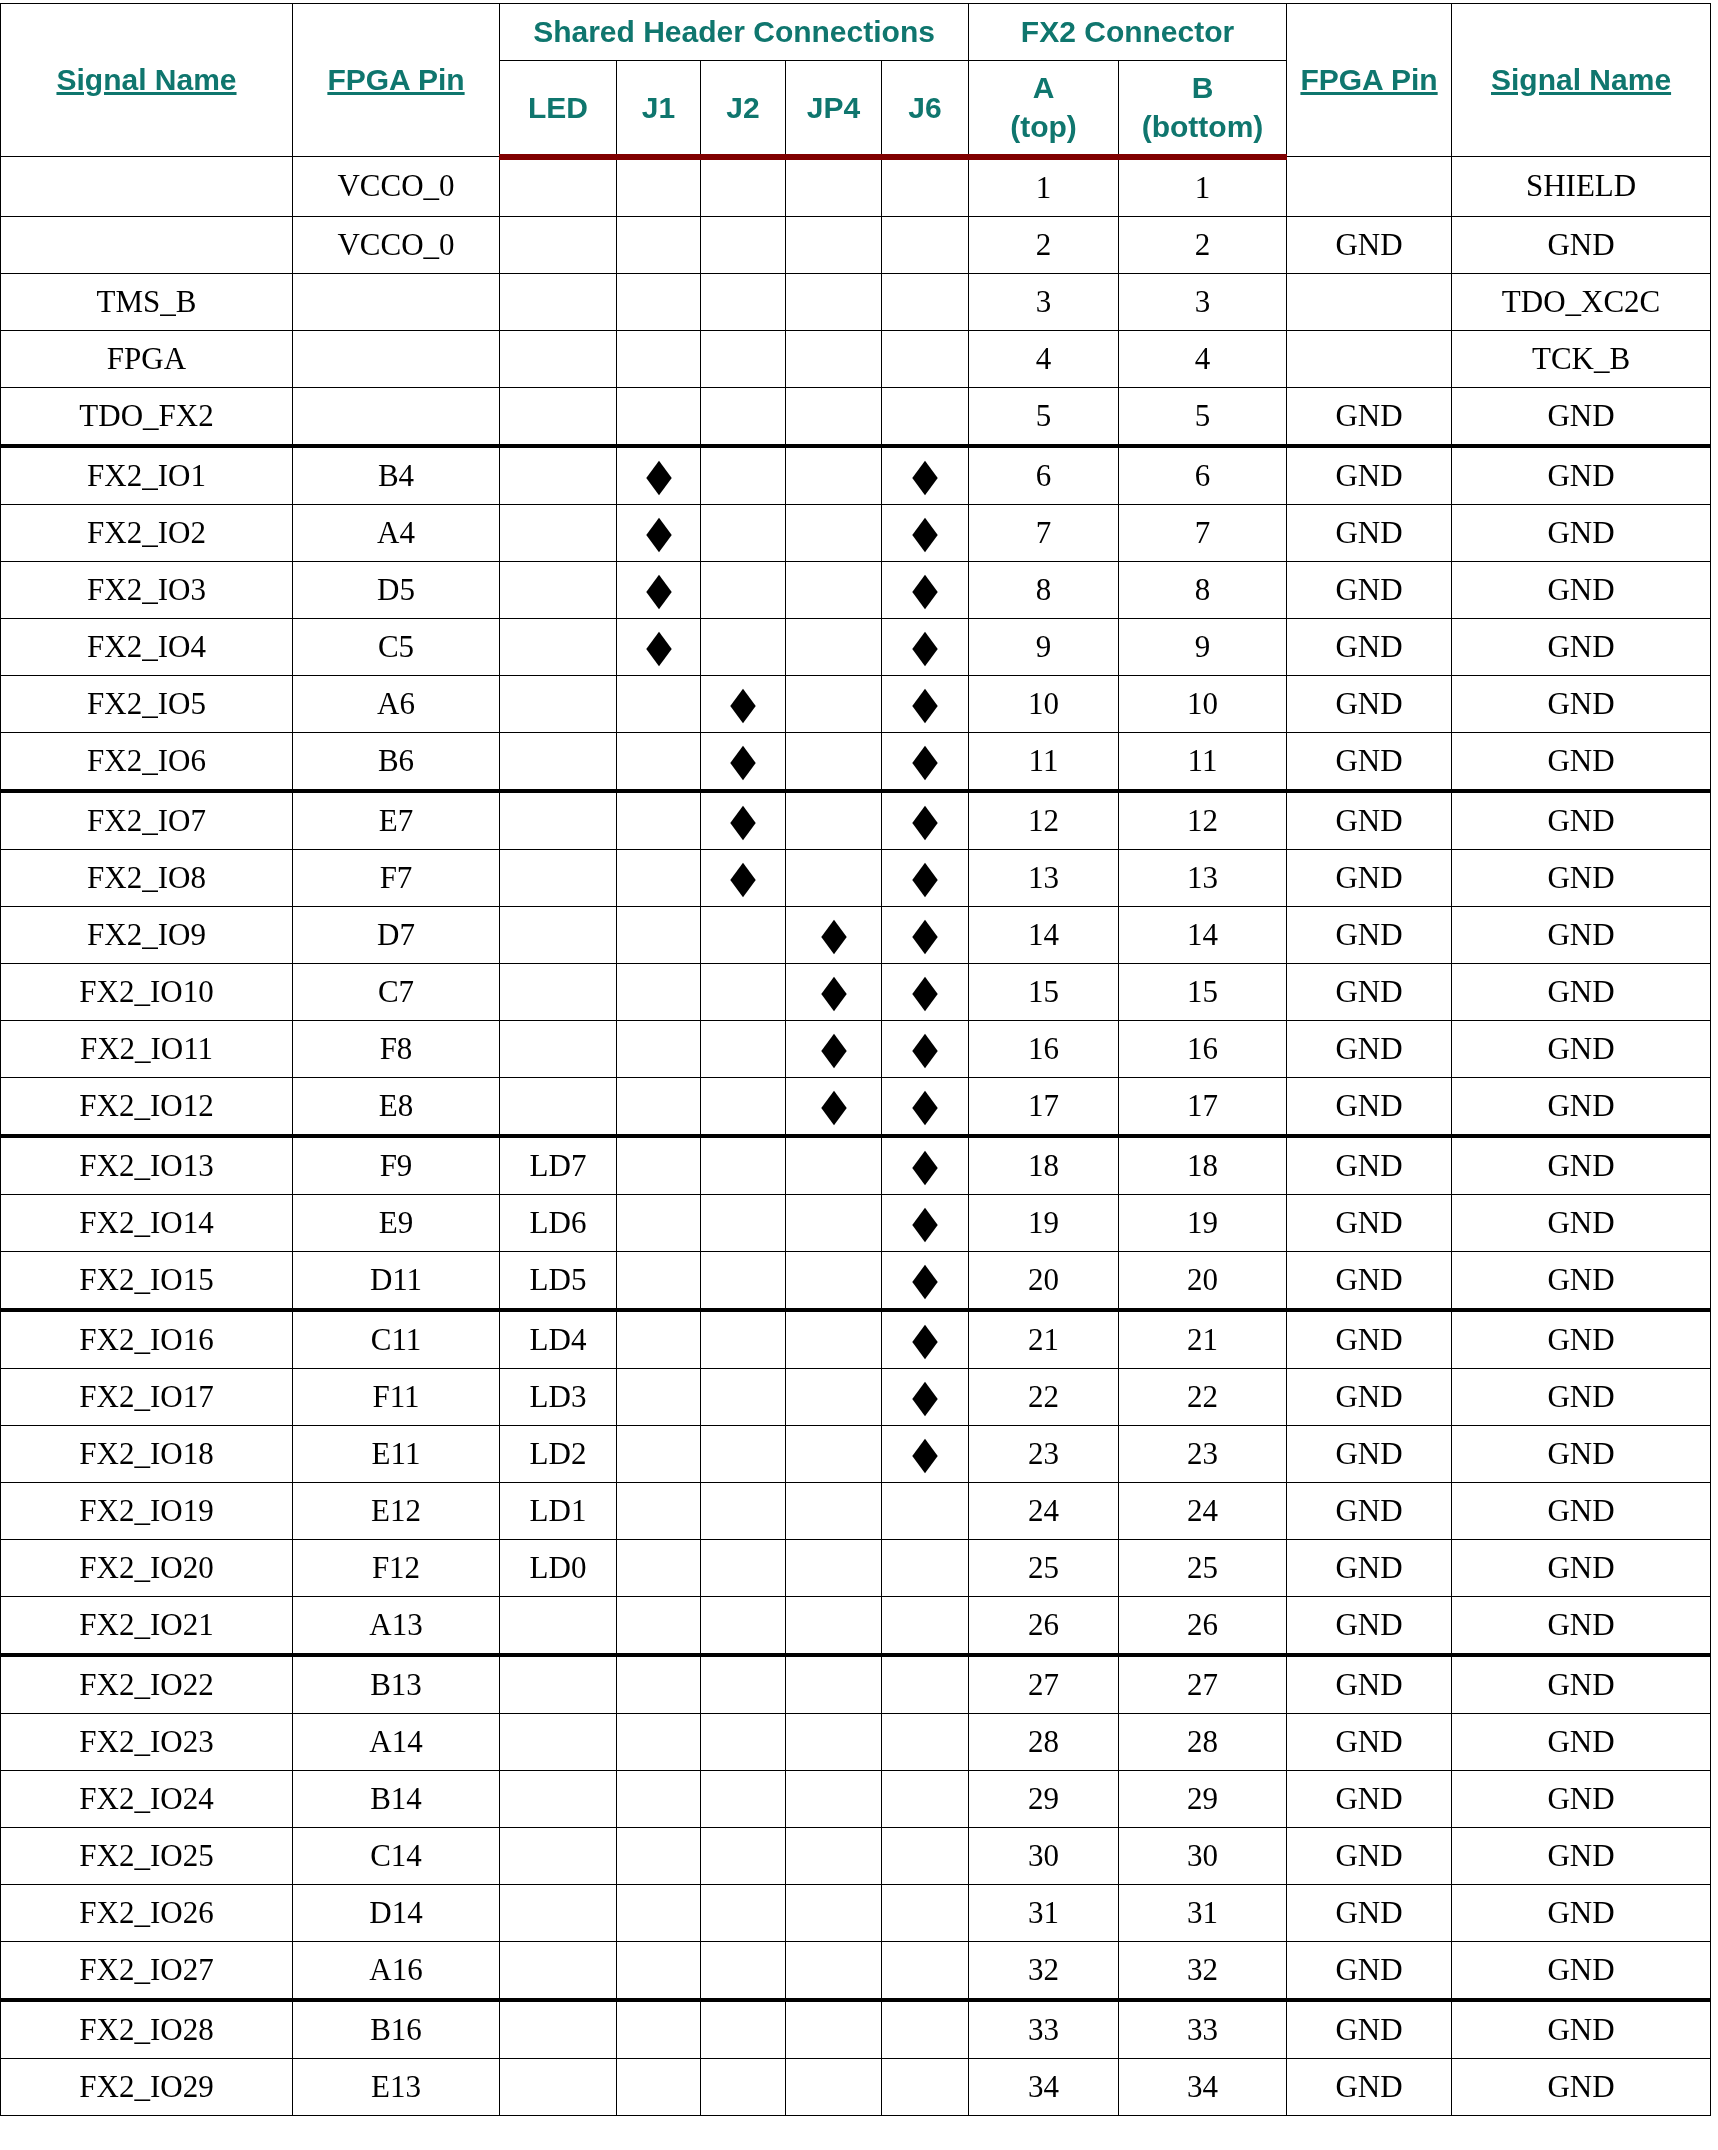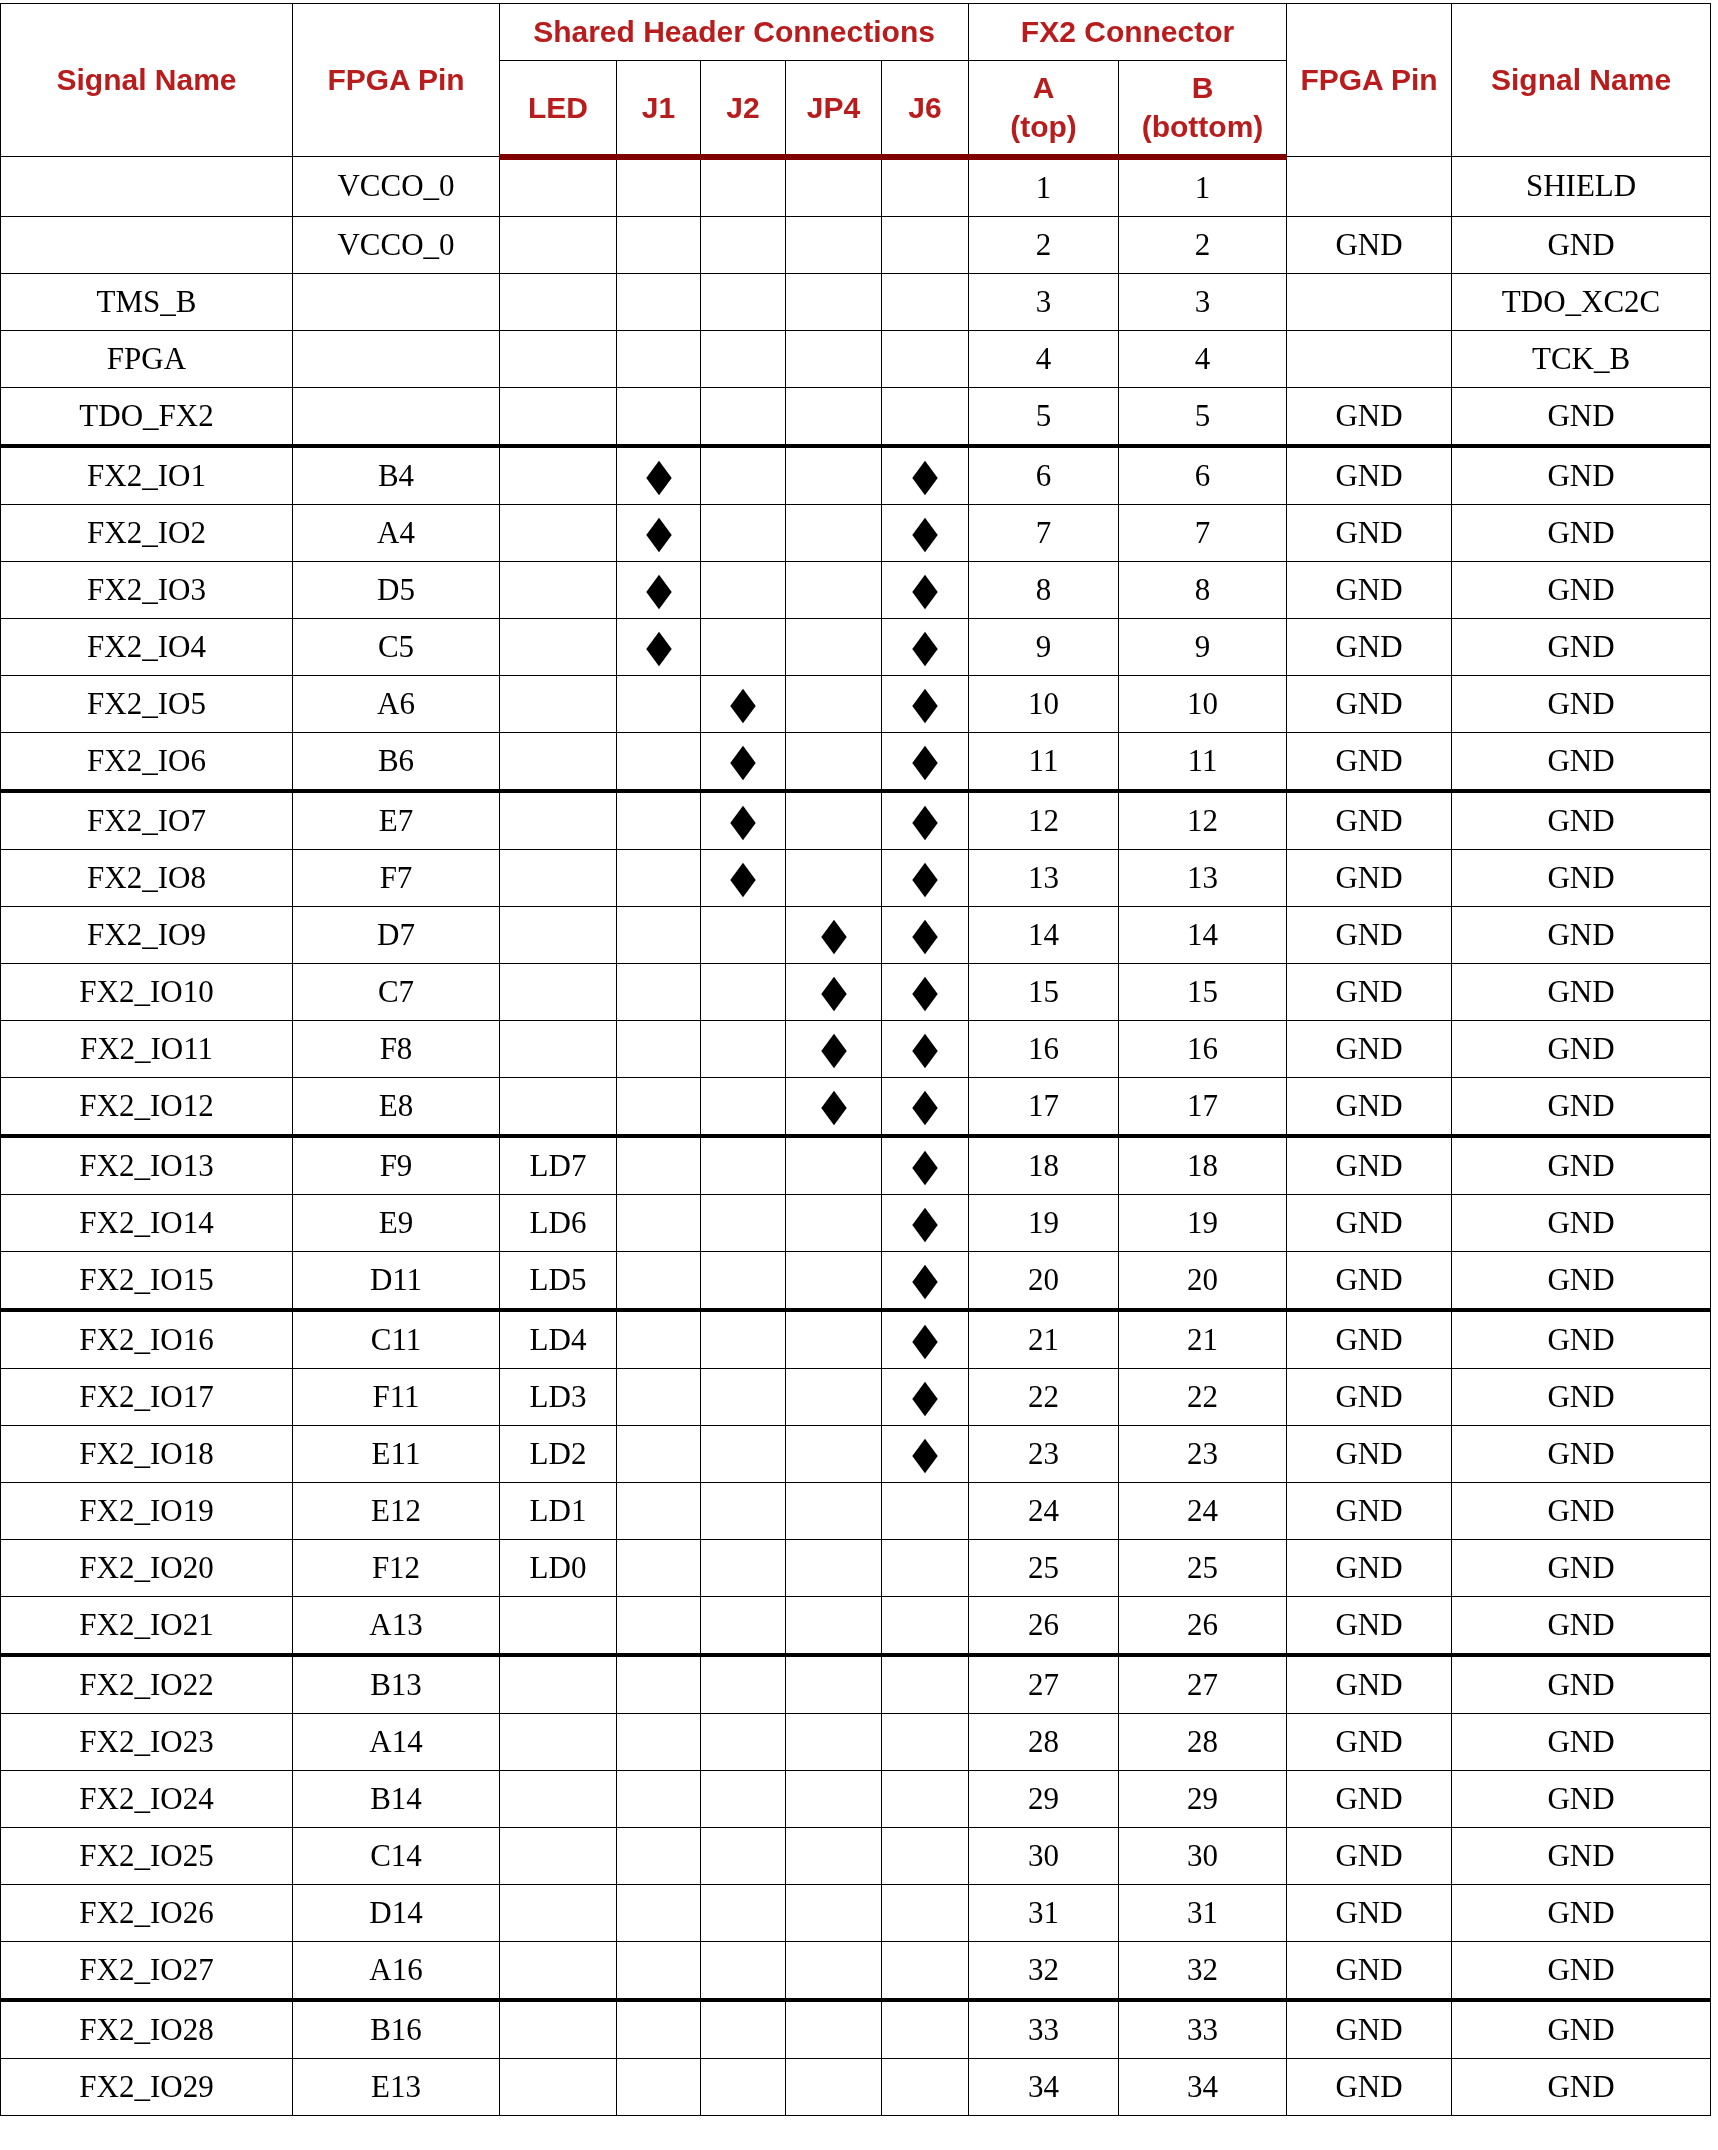--- a/index.html
+++ b/index.html
@@ -8,27 +8,27 @@
     position: absolute; left: 0; top: 2.5px;
     border-collapse: collapse; table-layout: fixed;
     width: 1709px;
   }
   table.pinout td, table.pinout th {
     border: 1.6px solid #000; padding: 0; text-align: center; vertical-align: middle;
     overflow: hidden; white-space: nowrap;
   }
   table.pinout th {
     font-family: "Liberation Sans", sans-serif; font-weight: bold; font-size: 30px;
-    color: #b91c1c; background: #fff; line-height: 39px; margin-top: 48px;
+    color: #0f766e; background: #fff; line-height: 39px; margin-top: 48px;
   }
   th.grp { height: 56px; vertical-align: middle; }
   th.sub { height: 93px; vertical-align: bottom; padding-bottom: 6.6px; }
   th.tall { vertical-align: bottom; padding-bottom: 6.6px; }
   tr.hdr-bottom th { border-bottom: 6.6px solid #800000; }
-  th.tall { border-bottom: 6.6px solid #800000; }
+  th.tall { border-bottom: 6.6px solid #800000; text-decoration: underline; }
   table.pinout td {
     font-family: "Liberation Serif", serif; font-size: 31px; height: 56px;
     color: #000; background: #fff;
   }
   td.gray { background: #e5e5e5; }
   td.red { background: #ff0000; color: #000; }
   td.yellow { background: #ffff99; }
   td.green { background: #006600; color: #ffffff; }
   tr.thick td { border-top: 4.1px solid #000; }
   .diamond {

